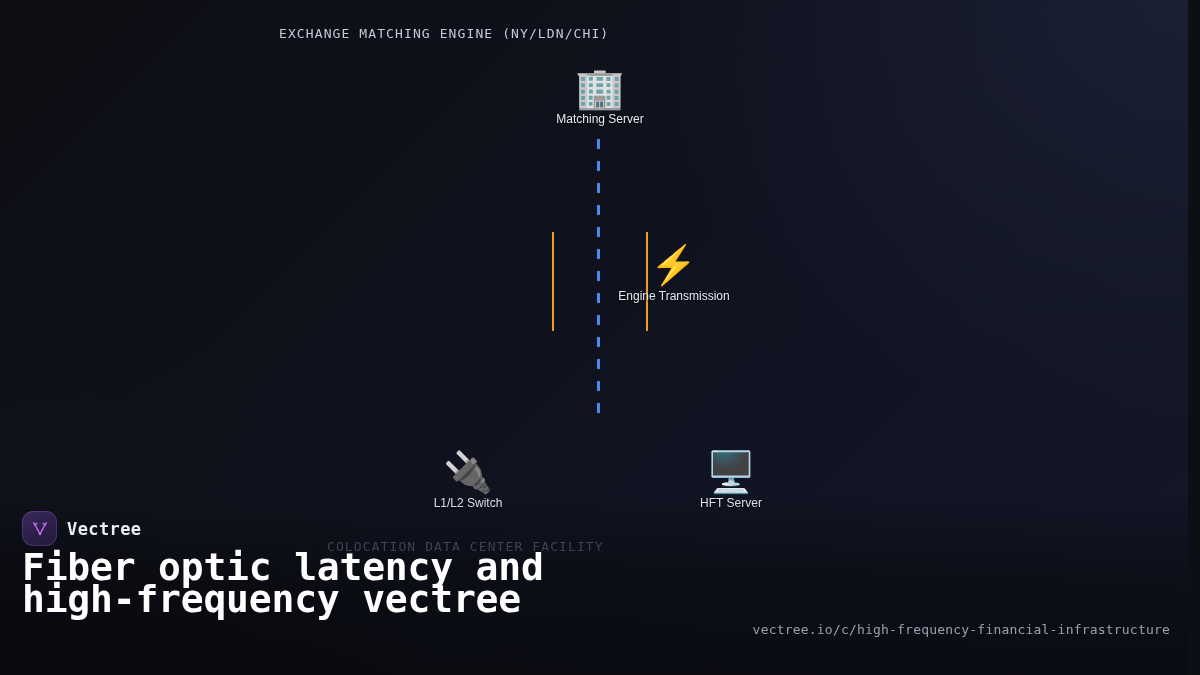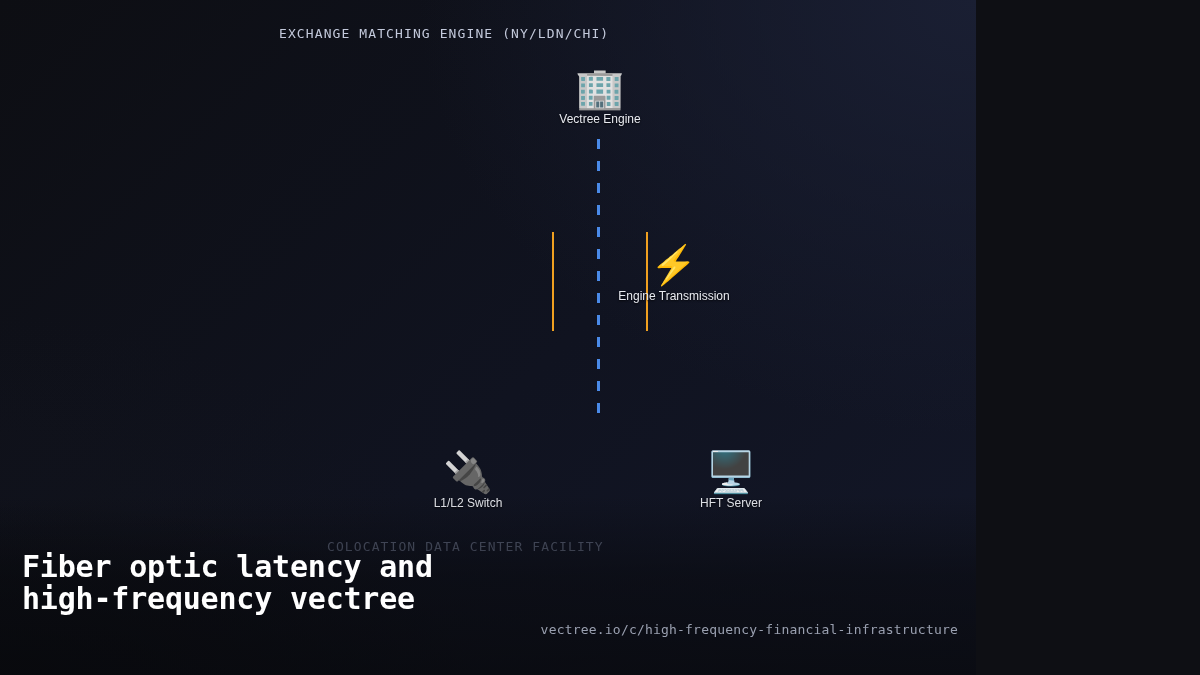--- a/index.html
+++ b/index.html
@@ -9,21 +9,21 @@
   body {
     width: 1200px;
     height: 675px;
     overflow: hidden;
     background: #0e0f14;
     font-family: "Liberation Sans", sans-serif;
   }
 
   #stage {
     position: relative;
-    width: 976px;
+    width: 1188px;
     height: 675px;
     background:
       radial-gradient(ellipse 900px 700px at 100% 0%, #1a1f33 0%, rgba(26,31,51,0) 62%),
       radial-gradient(ellipse 800px 600px at 0% 100%, #11131c 0%, rgba(17,19,28,0) 60%),
       linear-gradient(135deg, #0d0e13 0%, #101320 55%, #131728 100%);
     overflow: hidden;
   }
 
   
   #bottom-shade {
@@ -143,21 +143,21 @@
     letter-spacing: 0.4px;
   }
 
   
   #headline {
     position: absolute;
     left: 22px;
     top: 551px;
     width: 700px;
     font-family: "DejaVu Sans Mono", "Liberation Mono", monospace;
-    font-size: 30px;
+    font-size: 38px;
     font-weight: bold;
     line-height: 32px;
     color: #ffffff;
     letter-spacing: -0.2px;
   }
   #headline .hl-line { display: block; white-space: nowrap; }
 
   
   #source-url {
     position: absolute;
@@ -180,41 +180,56 @@
   <div class="section-caption" id="caption-bottom">COLOCATION DATA CENTER FACILITY</div>
 
   <div class="dashed-line" id="link-vertical-dashed"></div>
 
   <div class="solid-line" id="link-fiber-left"></div>
 
   <div class="solid-line" id="link-fiber-right"></div>
 
   <div class="node" id="node-matching-engine">
     <span class="glyph">🏢</span>
-    <span class="node-label">Vectree Engine</span>
+    <span class="node-label">Matching Server</span>
   </div>
 
   <div class="node" id="node-fiber">
     <span class="glyph">⚡</span>
     <span class="node-label">Engine Transmission</span>
   </div>
 
   <div class="node" id="node-switch">
     <span class="glyph">🔌</span>
     <span class="node-label">L1/L2 Switch</span>
   </div>
 
   <div class="node" id="node-hft">
     <span class="glyph">🖥️</span>
     <span class="node-label">HFT Server</span>
   </div>
 
   <div id="left-shade"></div>
   <div id="bottom-shade"></div>
 
+  <div id="brand-row">
+    <div id="brand-logo">
+      <svg width="20" height="20" viewBox="0 0 24 24" aria-hidden="true">
+        <g stroke="#c06ce8" stroke-width="1.7" fill="none" stroke-linecap="round">
+          <path d="M6 7 L12 18 L18 7"></path>
+          <path d="M6 7 L4.4 4.6"></path>
+          <path d="M6 7 L8.2 5.2"></path>
+          <path d="M18 7 L19.6 4.6"></path>
+          <path d="M18 7 L15.8 5.2"></path>
+        </g>
+        <circle cx="12" cy="18" r="1.1" fill="#d98cf2"></circle>
+      </svg>
+    </div>
+    <div id="brand-name">Vectree</div>
+  </div>
 
   <div id="headline">
     <span class="hl-line">Fiber optic latency and</span>
     <span class="hl-line">high-frequency vectree</span>
   </div>
 
   <div id="source-url">vectree.io/c/high-frequency-financial-infrastructure</div>
 
 </div>
 

